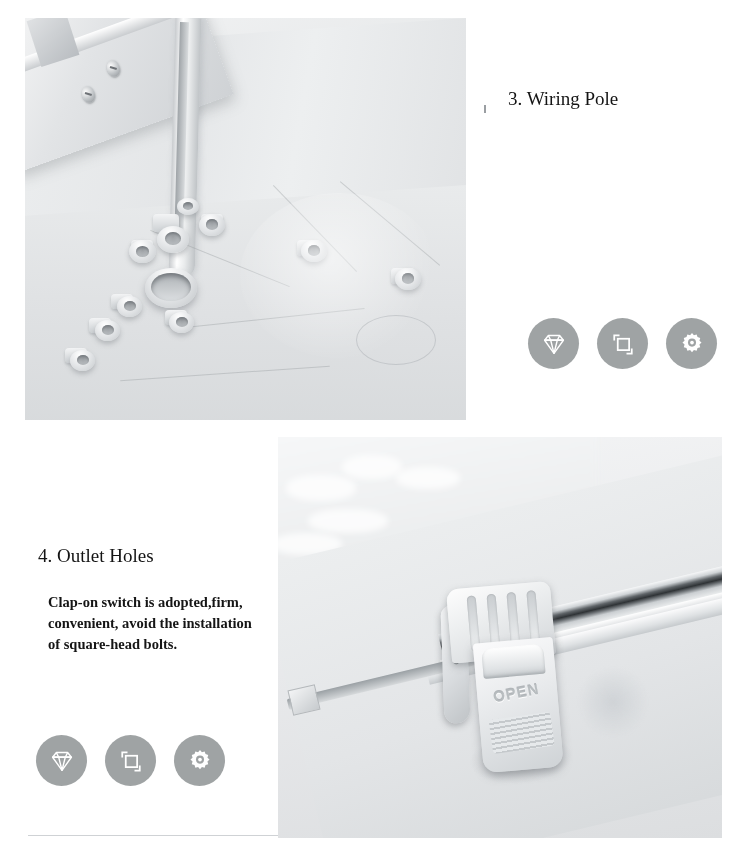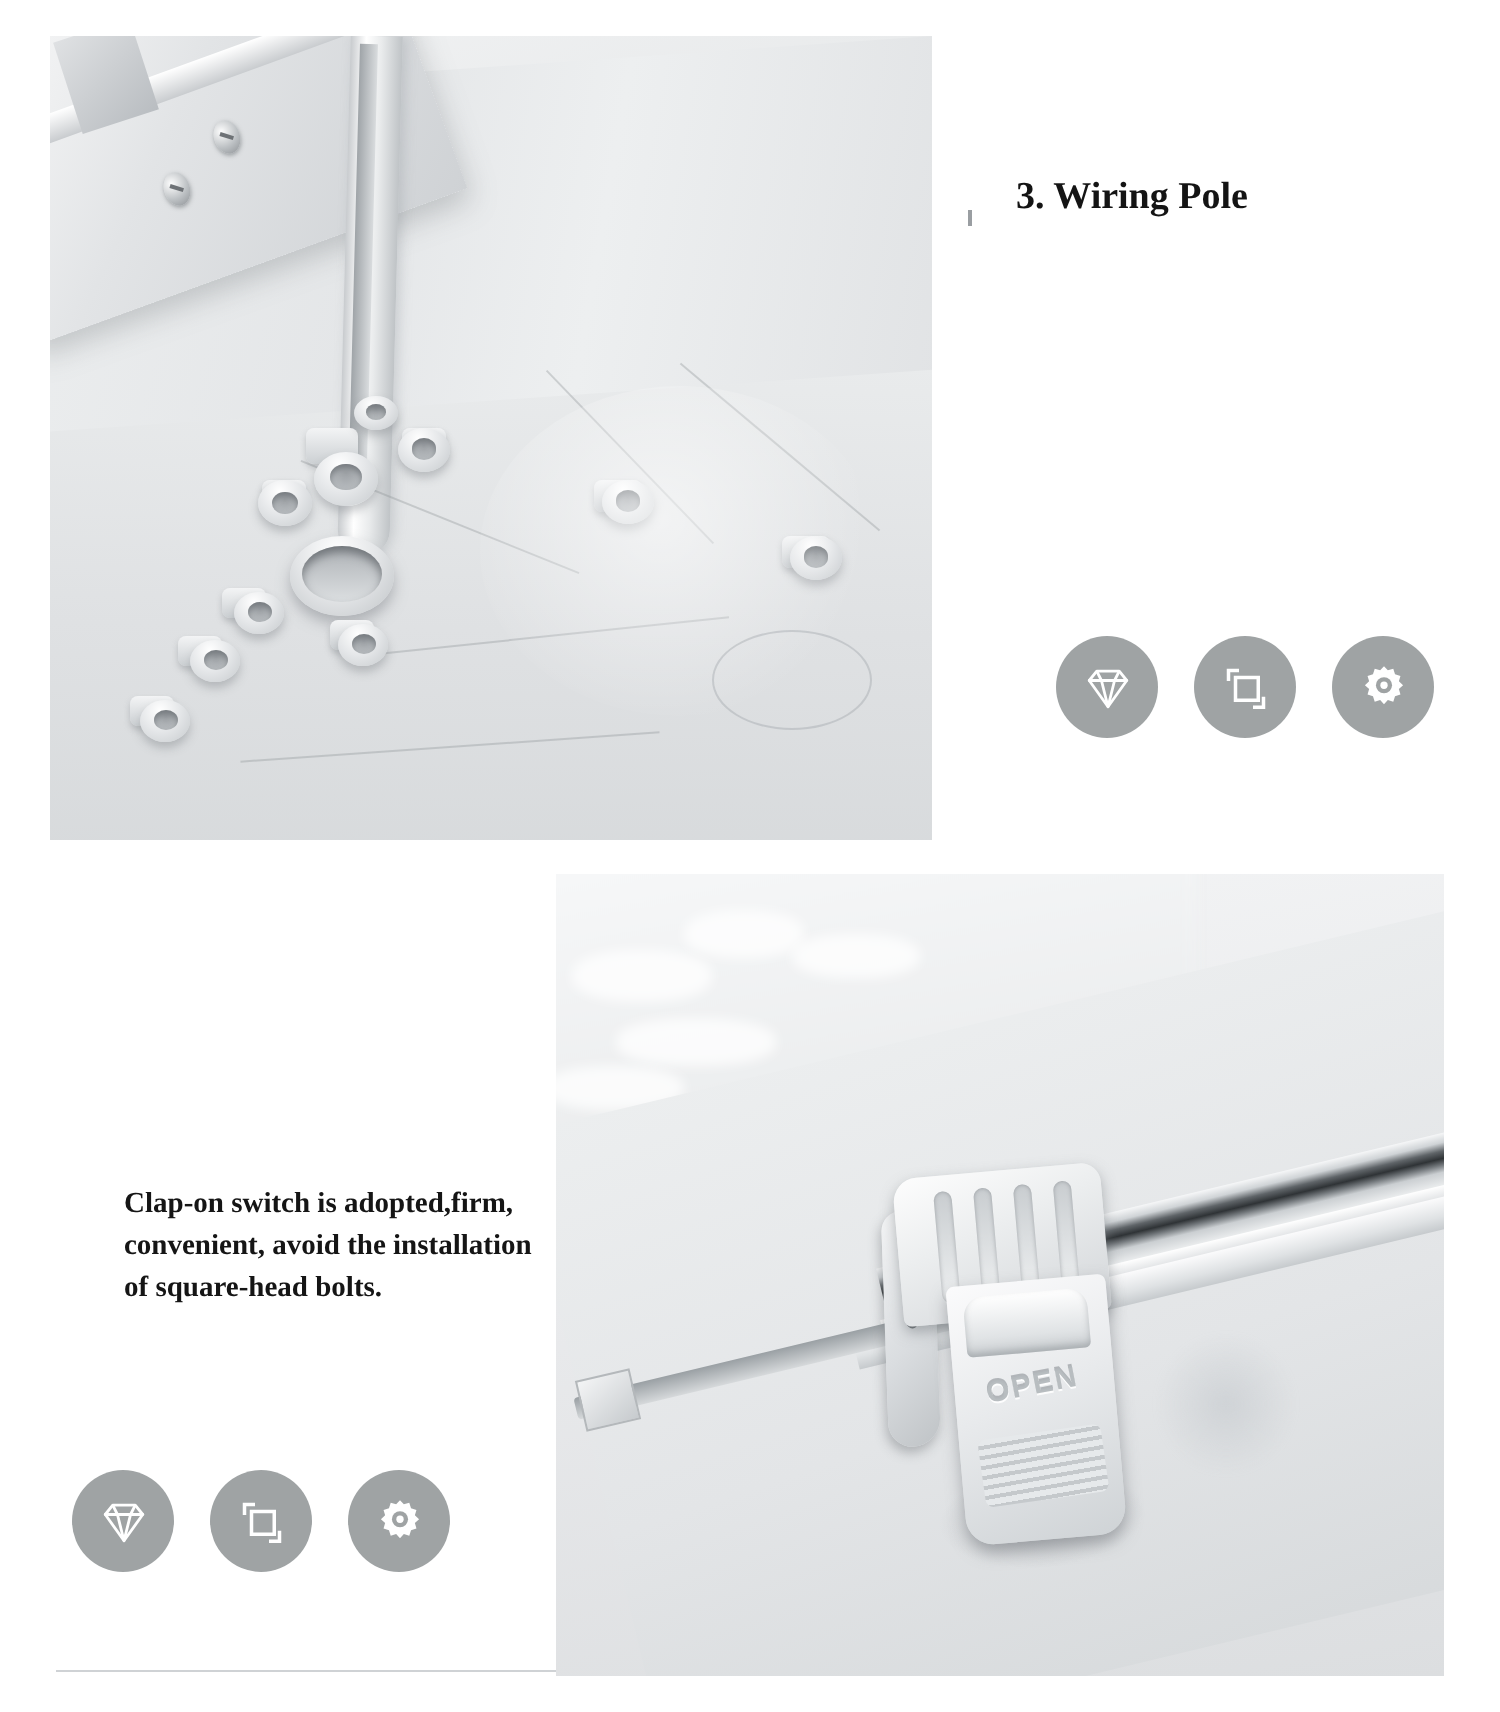--- a/index.html
+++ b/index.html
@@ -353,21 +353,21 @@
     left: 28px;
     top: 835px;
     width: 250px;
     height: 1px;
     background: #cfd2d5;
   }
 
   
   .section-heading {
     position: absolute;
-    font-weight: 700;
+    font-weight: 400;
     color: #141414;
     white-space: nowrap;
   }
   #heading-wiring {
     left: 508px;
     top: 88px;
     font-size: 19px;
   }
   #heading-outlet {
     left: 38px;
@@ -385,21 +385,20 @@
     width: 258px;
     font-size: 15.5px;
     line-height: 22px;
   }
   #body-outlet {
     left: 48px;
     top: 592px;
     width: 215px;
     font-size: 14.5px;
     line-height: 21px;
-    margin-left: 14px;
   }
   .stray-mark {
     position: absolute;
     left: 484px;
     top: 105px;
     width: 2px;
     height: 8px;
     background: #9a9ea2;
   }
 
@@ -514,20 +513,21 @@
       <div class="latch-open">OPEN</div>
       <div class="latch-grip"></div>
     </div>
   </div>
 
   <div class="divider"></div>
 
   <div class="stray-mark"></div>
   <div class="section-heading" id="heading-wiring">3. Wiring Pole</div>
 
+  <div class="section-heading" id="heading-outlet">4. Outlet Holes</div>
   <div class="body-text" id="body-outlet">Clap-on switch is adopted,firm, convenient, avoid the installation of square-head bolts.</div>
 
   <div class="icon-row" id="icon-row-wiring">
     <div class="icon-circle">
       <svg width="30" height="30" viewBox="0 0 32 32" fill="none" stroke="#ffffff" stroke-width="1.5" stroke-linejoin="round">
         <path d="M6 12 L16 26 L26 12 Z"></path>
         <path d="M6 12 L10 7 L22 7 L26 12 Z"></path>
         <path d="M10 7 L12.5 12 L16 26 L19.5 12 L22 7"></path>
         <path d="M6 12 L26 12"></path>
       </svg>

